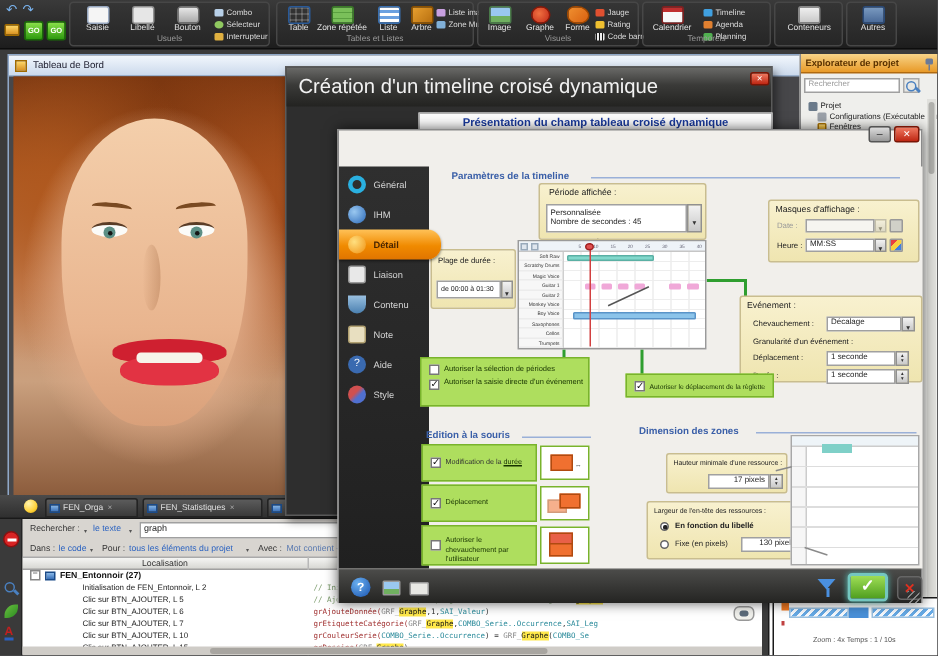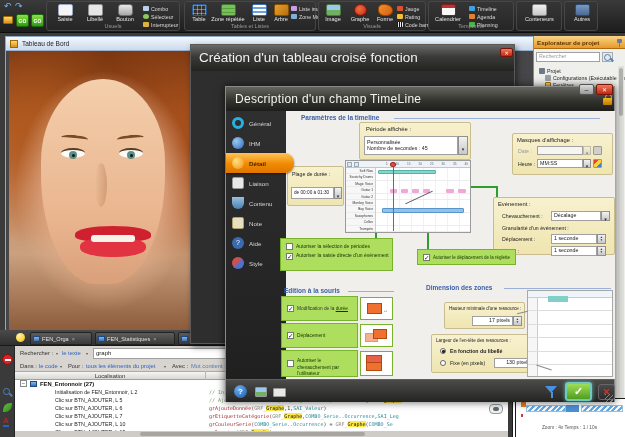--- a/index.html
+++ b/index.html
@@ -470,30 +470,27 @@
     <div class="abs" style="left:5px;top:3px;width:5px;height:5px;background:#f07820"></div>
     <div class="stripe" style="left:10px;top:6px;width:40px"></div>
     <div class="abs" style="left:50px;top:6px;width:13px;height:7px;background:#4a90d8"></div>
     <div class="stripe" style="left:65px;top:6px;width:42px"></div>
     <div class="abs" style="left:5px;top:15px;width:2px;height:3px;background:#c04040"></div>
     <div class="planstatus">Zoom : 4x    Temps : 1 / 10s</div>
   </div>
 
   <div class="crwin">
     <div class="crtitle">
-      <div class="crtext">Création d'un tableau croisé fonction</div>
+      <div class="crtext">Création d'un timeline croisé dynamique</div>
       <div class="closebtn-sm" style="left:309px;top:3px;width:13px;height:9px;font-size:5px;line-height:8px"></div>
     </div>
+    <div class="subtitle">Présentation du champ tableau croisé dynamique</div>
   </div>
 
   <div class="dlg">
-    <div class="dlgtitle">
-      <div class="dlgtext">Description d'un champ TimeLine</div>
-      <div class="lock"></div>
-    </div>
 
     <div class="side">
       <div class="stab" style="top:2px">
         <div class="sic" style="width:12px;height:12px;margin-left:6px;border:3px solid #2ab0e0;border-radius:50%"></div>
         <div class="slb">Général</div>
       </div>
       <div class="stab" style="top:22px">
         <div class="sic" style="background:radial-gradient(circle at 35% 35%,#9ac8f0,#2a68b8)"></div>
         <div class="slb">IHM</div>
       </div>

